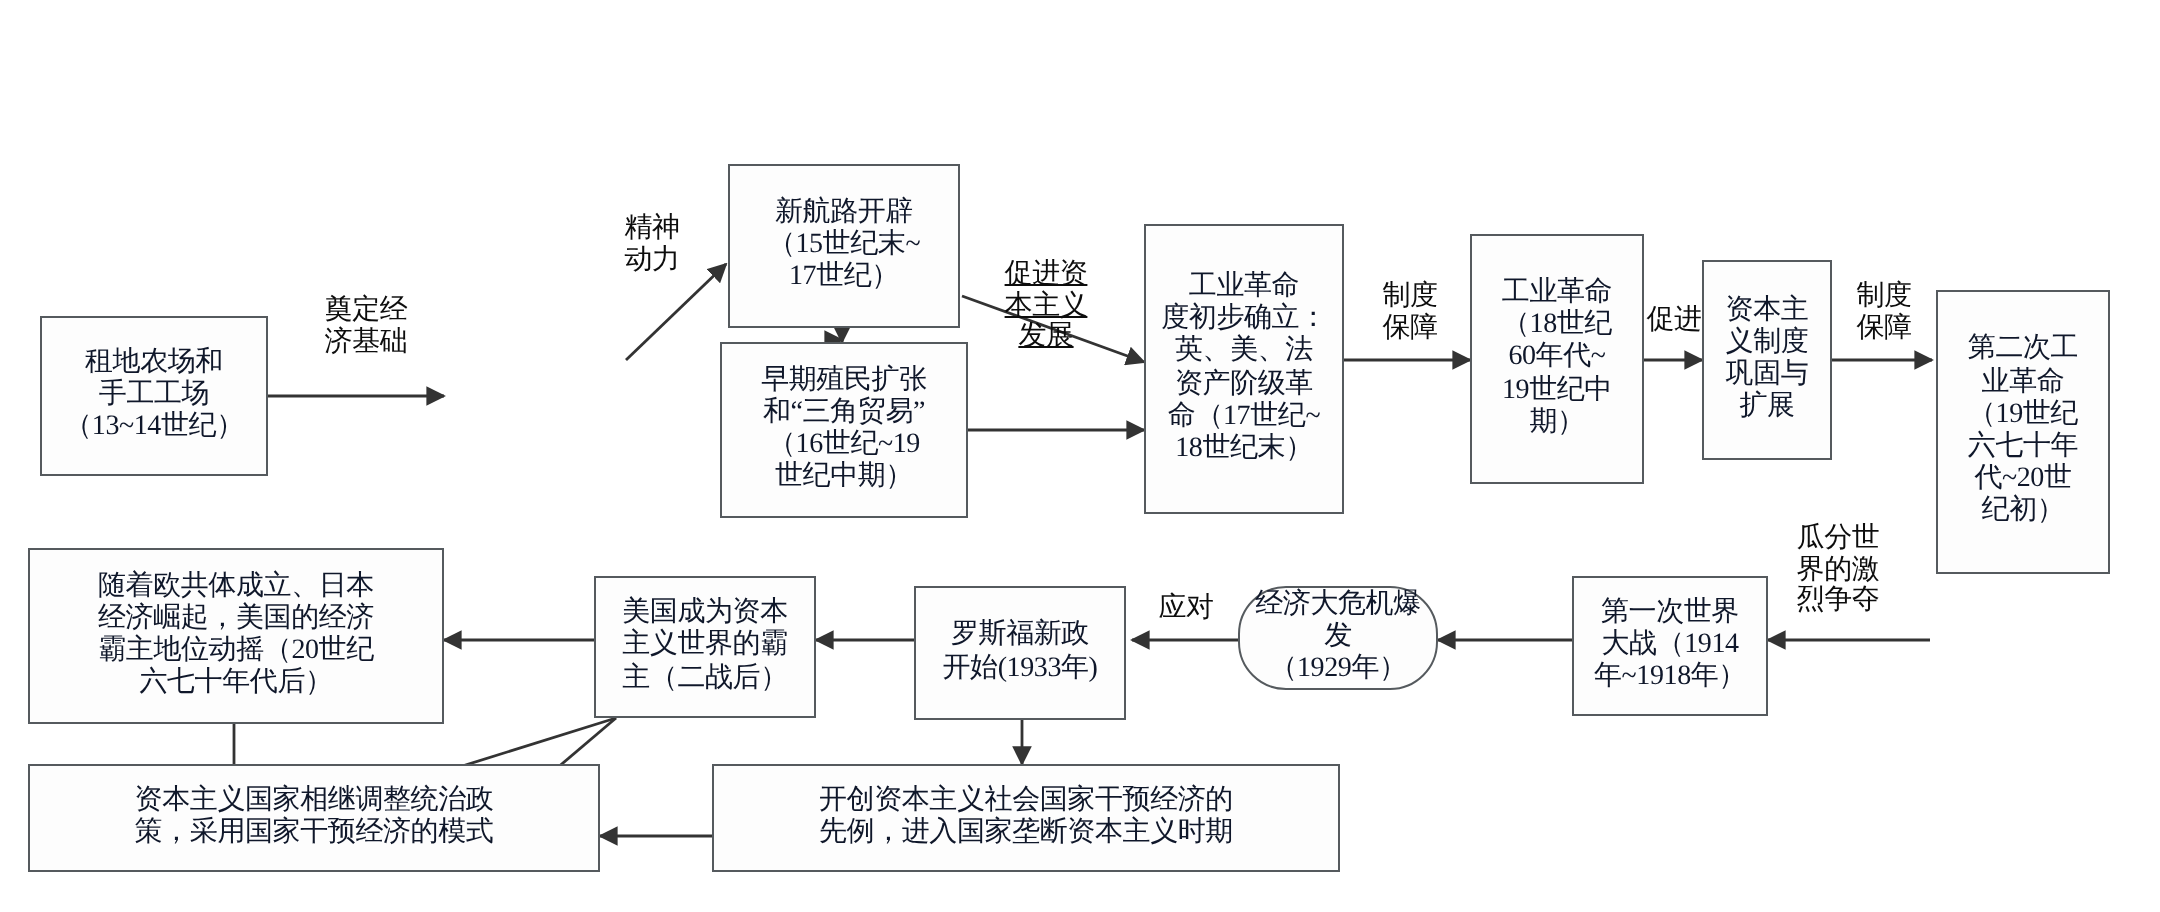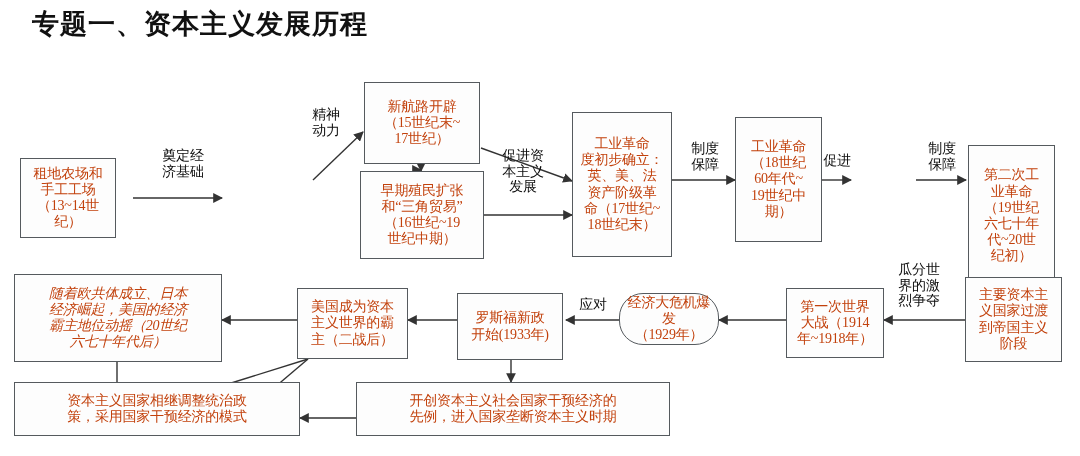--- a/index.html
+++ b/index.html
@@ -36,21 +36,21 @@
     top: 0;
     width: 1080px;
     height: 456px;
     pointer-events: none;
   }
   .node {
     position: absolute;
     box-sizing: border-box;
     border: 1.4px solid #555a5e;
     background: #fdfdfd;
-    color: #c2410c;
+    color: #0f172a;
     display: flex;
     align-items: center;
     justify-content: center;
     text-align: center;
     line-height: 1.16;
     padding: 2px 3px;
     font-size: 14px;
     letter-spacing: -0.2px;
   }
   .node .inner {
@@ -65,21 +65,20 @@
     text-align: center;
     white-space: pre-line;
     letter-spacing: -0.2px;
   }
 </style>
 </head>
 <body>
 
 <div id="canvas">
 
-  <div id="page-title">专题一、资本主义发展历程</div>
 
   <svg id="wires" viewBox="0 0 1080 456">
     <defs>
       <marker id="ah" viewBox="0 0 10 10" refX="9" refY="5" markerWidth="7" markerHeight="7" orient="auto-start-reverse">
         <path d="M 0 0 L 10 5 L 0 10 z" fill="#333333"></path>
       </marker>
     </defs>
     <g stroke="#333333" stroke-width="1.4" fill="none" marker-end="url(#ah)">
 
       <path d="M 133 198 L 222 198"></path>
@@ -117,21 +116,21 @@
     </g>
     <g stroke="#333333" stroke-width="1.4" fill="none">
 
       <path d="M 117 362 L 117 382"></path>
 
       <path d="M 308 359 L 228 384"></path>
       <path d="M 308 359 L 255 404"></path>
     </g>
   </svg>
 
-  <div class="node" style="left:20px; top:158px; width:96px; height:80px;">
+  <div class="node" style="left:20px; top:158px; width:114px; height:80px;">
     <span class="inner">租地农场和
 手工工场
 （13~14世纪）</span>
   </div>
 
 
   <div class="node" style="left:364px; top:82px; width:116px; height:82px;">
     <span class="inner">新航路开辟
 （15世纪末~
 17世纪）</span>
@@ -154,36 +153,36 @@
   </div>
 
   <div class="node" style="left:735px; top:117px; width:87px; height:125px;">
     <span class="inner">工业革命
 （18世纪
 60年代~
 19世纪中
 期）</span>
   </div>
 
+  <div class="node" style="left:851px; top:130px; width:65px; height:100px;">
+    <span class="inner">资本主
+义制度
+巩固与
+扩展</span>
+  </div>
 
   <div class="node" style="left:968px; top:113px; width:87px; height:142px;margin-top:32px;">
     <span class="inner">第二次工
 业革命
 （19世纪
 六七十年
 代~20世
 纪初）</span>
   </div>
 
-  <div class="node" style="left:965px; top:277px; width:97px; height:85px;">
-    <span class="inner">主要资本主
-义国家过渡
-到帝国主义
-阶段</span>
-  </div>
 
   <div class="node" style="left:786px; top:288px; width:98px; height:70px;">
     <span class="inner">第一次世界
 大战（1914
 年~1918年）</span>
   </div>
 
   <div class="node" style="left:619px; top:293px; width:100px; height:52px;border-radius:24px;">
     <span class="inner">经济大危机爆发
 （1929年）</span>
@@ -193,21 +192,21 @@
     <span class="inner">罗斯福新政
 开始(1933年)</span>
   </div>
 
   <div class="node" style="left:297px; top:288px; width:111px; height:71px;">
     <span class="inner">美国成为资本
 主义世界的霸
 主（二战后）</span>
   </div>
 
-  <div class="node" style="left:14px; top:274px; width:208px; height:88px;font-style:italic;">
+  <div class="node" style="left:14px; top:274px; width:208px; height:88px;">
     <span class="inner">随着欧共体成立、日本
 经济崛起，美国的经济
 霸主地位动摇（20世纪
 六七十年代后）</span>
   </div>
 
   <div class="node" style="left:356px; top:382px; width:314px; height:54px;">
     <span class="inner">开创资本主义社会国家干预经济的
 先例，进入国家垄断资本主义时期</span>
   </div>
@@ -216,21 +215,21 @@
     <span class="inner">资本主义国家相继调整统治政
 策，采用国家干预经济的模式</span>
   </div>
 
   <div class="edge-label" style="left:143px; top:148px; width:80px;">奠定经
 济基础</div>
 
   <div class="edge-label" style="left:300px; top:107px; width:52px;">精神
 动力</div>
 
-  <div class="edge-label" style="left:492px; top:148px; width:62px;">促进资
+  <div class="edge-label" style="left:492px; top:130px; width:62px;text-decoration:underline;">促进资
 本主义
 发展</div>
 
   <div class="edge-label" style="left:680px; top:141px; width:50px;">制度
 保障</div>
 
   <div class="edge-label" style="left:822px; top:153px; width:30px;">促进</div>
 
   <div class="edge-label" style="left:917px; top:141px; width:50px;">制度
 保障</div>

